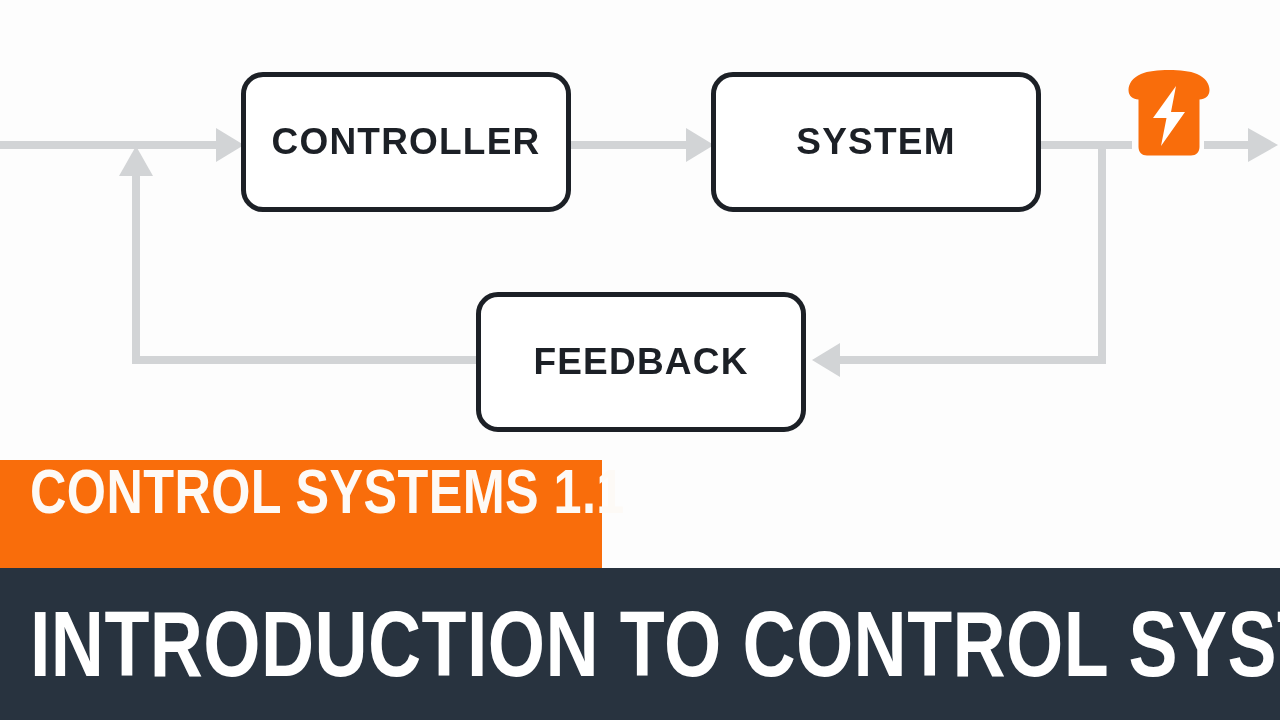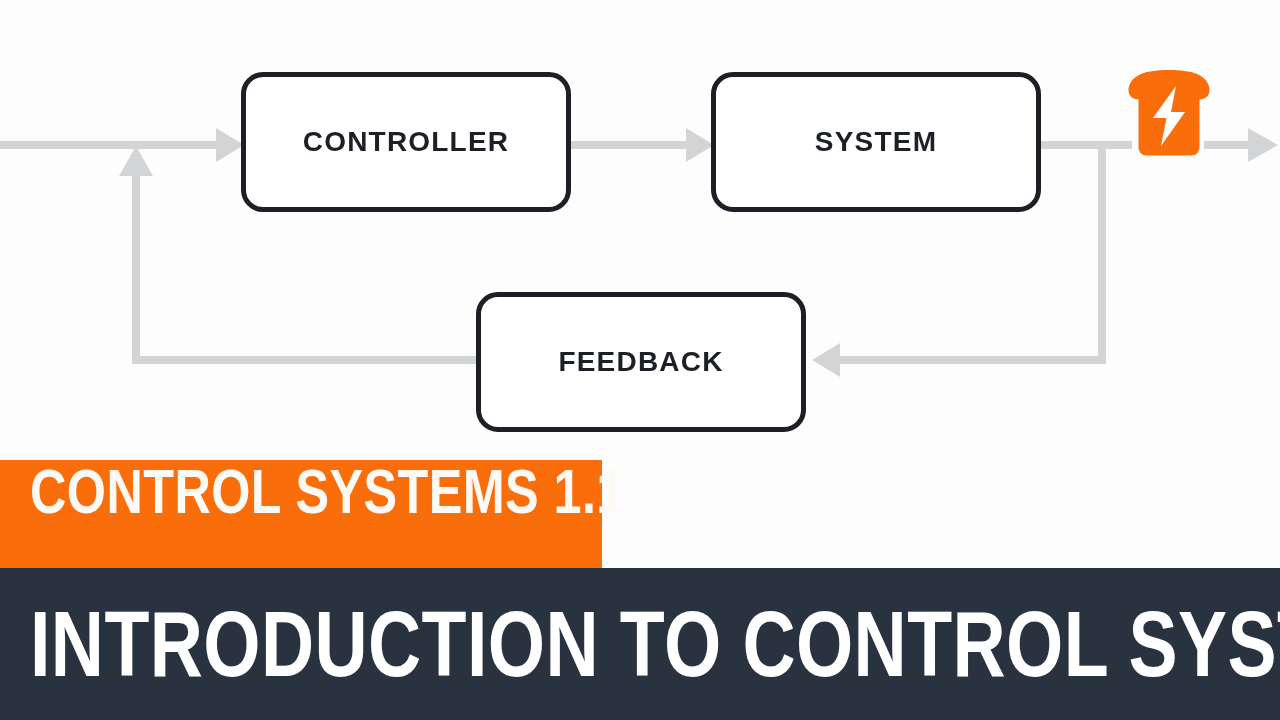--- a/index.html
+++ b/index.html
@@ -35,21 +35,21 @@
     background: #ffffff;
     border: 5px solid #1c2026;
     border-radius: 22px;
     display: flex;
     align-items: center;
     justify-content: center;
   }
   .block-label {
     font-family: "Liberation Sans", "DejaVu Sans", sans-serif;
     font-weight: 700;
-    font-size: 28px;
+    font-size: 37px;
     letter-spacing: 1.2px;
     color: #1c2026;
     white-space: nowrap;
     user-select: none;
   }
 
   #box-controller { left: 241px; top: 72px;  width: 330px; height: 140px; }
   #box-system     { left: 711px; top: 72px;  width: 330px; height: 140px; }
   #box-feedback   { left: 476px; top: 292px; width: 330px; height: 140px; }
 

